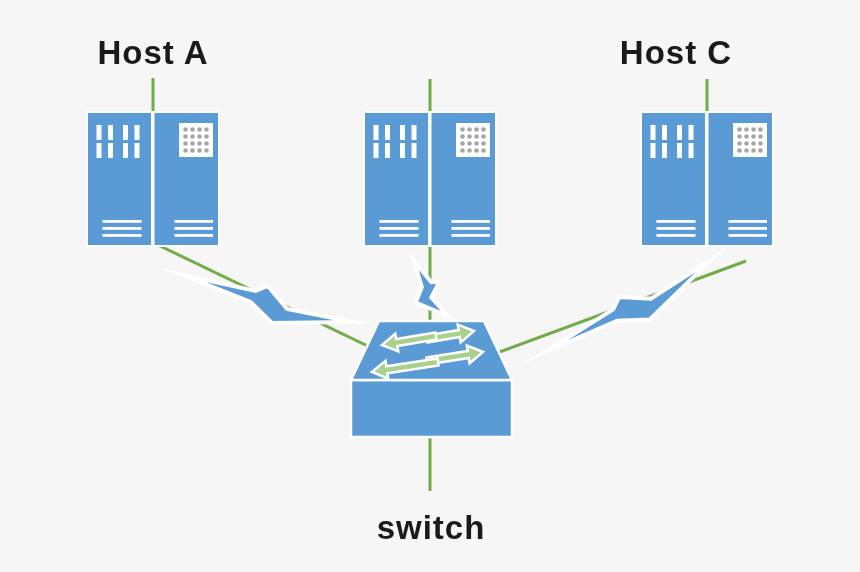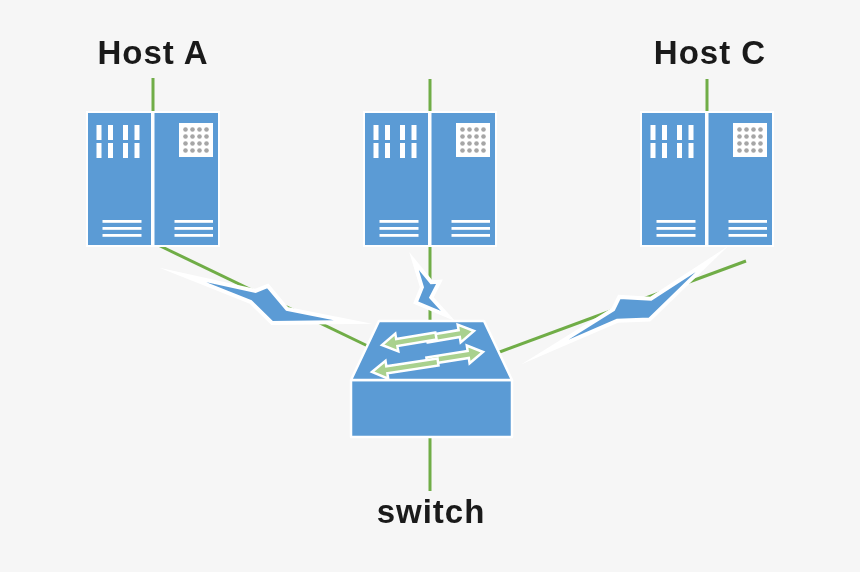--- a/index.html
+++ b/index.html
@@ -105,16 +105,16 @@
     </g>
 
     <g>
       <polygon class="bolt" points="183,275 255.5,290.9 267.8,286 287.1,309 353,322 272.2,323.1 250.6,301.9"></polygon>
       <polygon class="bolt" points="414,261 431.4,282.2 439.5,281.7 431.3,297.5 448,316 415.7,302.5 421.9,287.2"></polygon>
       <polygon class="bolt" points="545,352 613.2,309.4 619.3,296.9 650.9,298.7 712,259 649.5,319.6 617.2,320.8"></polygon>
     </g>
   </svg>
 
   <div class="node-label" style="left:153px;top:36px">Host A</div>
-  <div class="node-label" style="left:710px;top:36px">Host C</div>
-  <div class="node-label" style="left:431px;top:495px">switch</div>
+  <div class="node-label" style="left:676px;top:36px">Host C</div>
+  <div class="node-label" style="left:431px;top:511px">switch</div>
 
 </div>
 
 </body></html>

